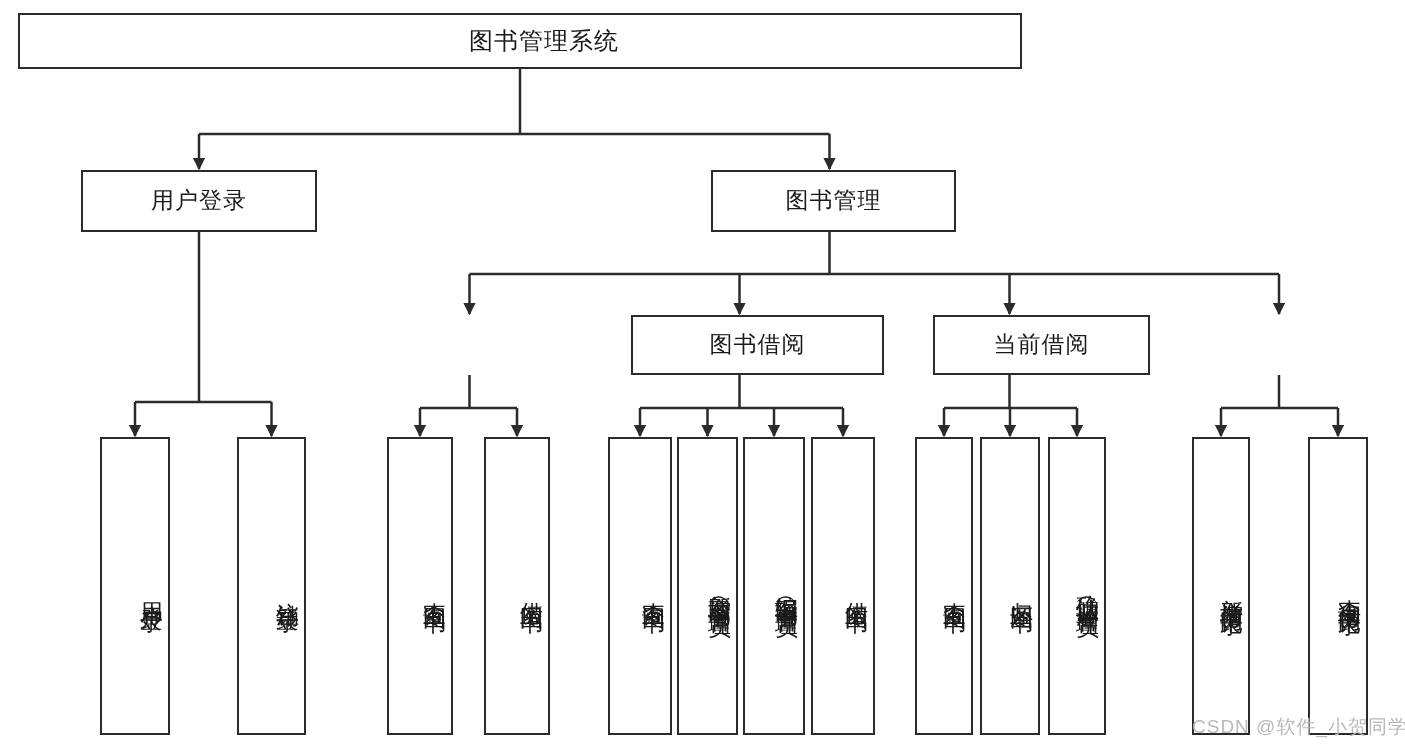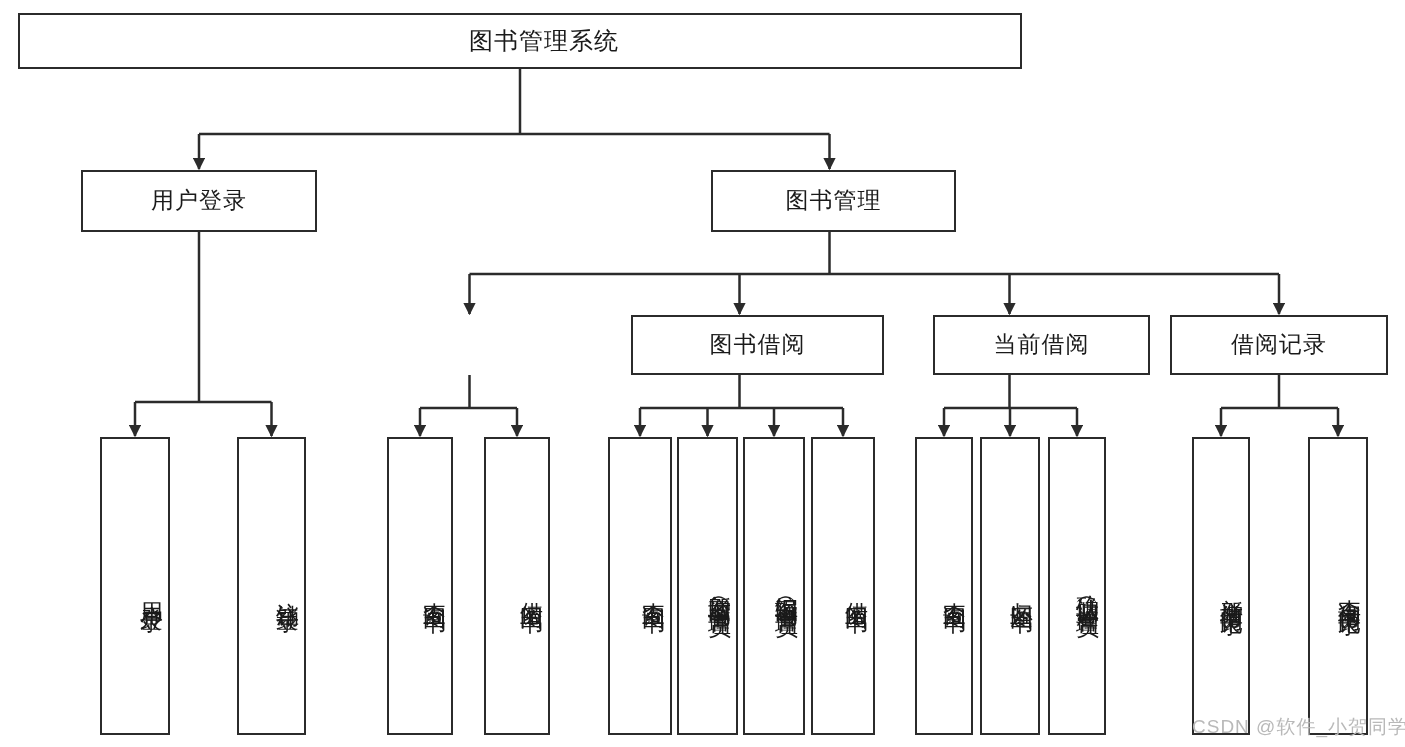--- a/index.html
+++ b/index.html
@@ -124,23 +124,20 @@
   <div class="node horiz" id="n-book-manage" style="left: 711px; top: 170px; width: 245px; height: 62px; text-align: center;">
     <span class="node-label">图书管理</span>
   </div>
 
   <div class="node horiz" id="n-book-borrow" style="left: 631px; top: 315px; width: 253px; height: 60px;">
     <span class="node-label">图书借阅</span>
   </div>
   <div class="node horiz" id="n-current-borrow" style="left: 901px; top: 315px; width: 217px; height: 60px; margin-left: 32px;">
     <span class="node-label">当前借阅</span>
   </div>
-  <div class="node horiz" id="n-borrow-record" style="left: 1170px; top: 315px; width: 218px; height: 60px;">
-    <span class="node-label">借阅记录</span>
-  </div>
 
   <div class="node vert" id="n-leaf-user-login" style="left: 100px; top: 437px; width: 70px; height: 298px;">
     <span class="node-label">用户登录</span>
   </div>
   <div class="node vert" id="n-leaf-logout" style="left: 237px; top: 437px; width: 69px; height: 298px;">
     <span class="node-label">注销登录</span>
   </div>
   <div class="node vert" id="n-leaf-query-book-rec" style="left: 387px; top: 437px; width: 66px; height: 298px;">
     <span class="node-label">查询图书</span>
   </div>

